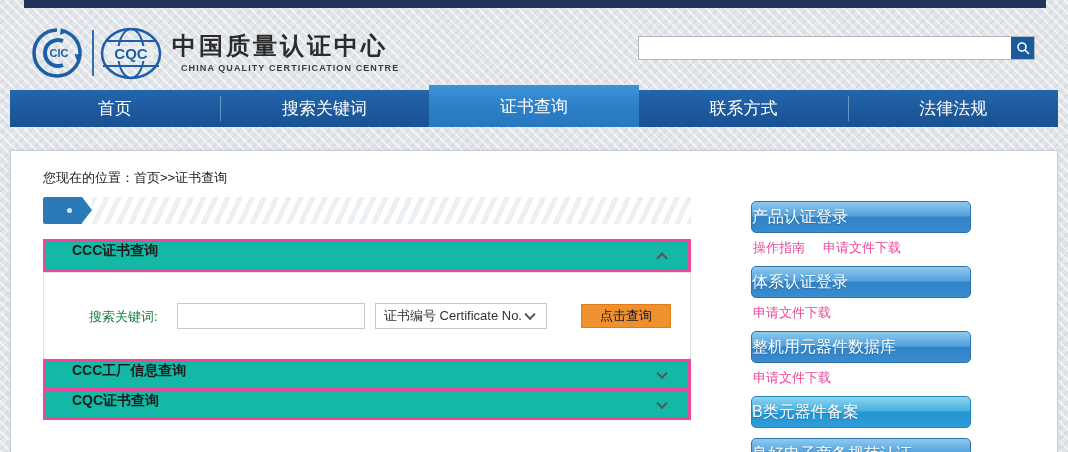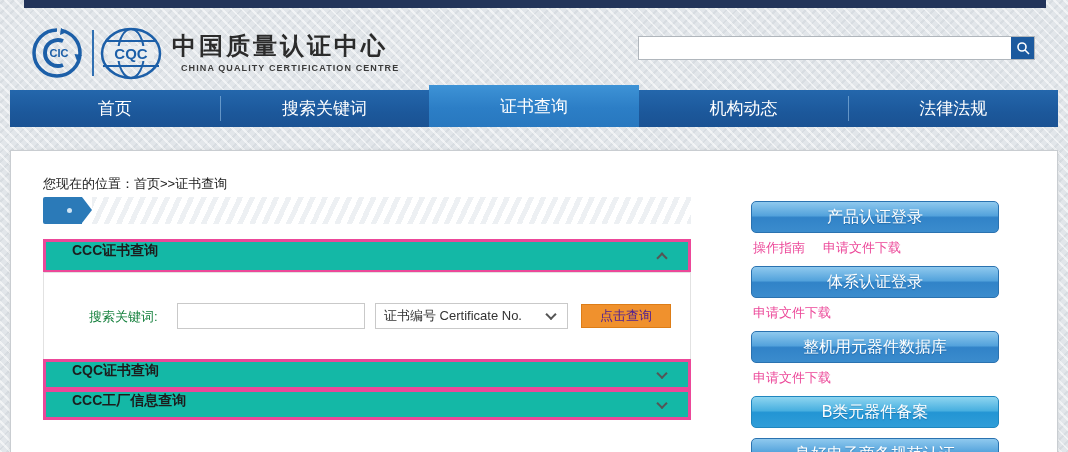--- a/index.html
+++ b/index.html
@@ -54,21 +54,21 @@
     height:42px; margin-top:-5px;
   }
 
   
   .card {
     position:absolute; left:10px; top:150px; width:1048px; height:310px;
     background:#fff; border:1px solid #c9cdd1; border-bottom:none;
     box-shadow:0 0 4px rgba(0,0,0,.08);
   }
 
-  .breadcrumb { position:absolute; left:32px; top:24px; font-size:13px; color:#222; }
+  .breadcrumb { position:absolute; left:32px; top:18px; font-size:13px; color:#222; }
   .breadcrumb a { color:#222; text-decoration:none; cursor:pointer; }
 
   .section-row { position:absolute; left:32px; top:46px; width:648px; height:27px; display:flex; }
   .section-tag {
     background:#2b7ab8; color:#fff; font-size:15px; height:27px; line-height:27px;
     padding:0 10px 0 14px; display:flex; align-items:center; position:relative; z-index:2;
     border-radius:2px 0 0 2px; white-space:nowrap;
   }
   .section-tag .dot { width:5px; height:5px; border-radius:50%; background:#cfe4f4; margin-left:10px; }
   .section-tag::after {
@@ -99,38 +99,38 @@
     height:88px; background:#fff; border:1px solid #e2e2e2; margin-top:-1px;
     position:relative;
   }
   .form-row { position:absolute; left:0; top:29px; width:100%; height:28px; }
   .form-label { position:absolute; left:45px; top:6px; font-size:13px; font-weight:normal; color:#15803d; }
   .form-input {
     position:absolute; left:133px; top:1px; width:188px; height:26px;
     border:1px solid #c9c9c9; background:#fff; padding:0 6px; font-size:13px; outline:none;
   }
   .form-select {
-    position:absolute; left:331px; top:1px; width:193px; height:26px;
+    position:absolute; left:331px; top:1px; width:172px; height:26px;
     border:1px solid #c9c9c9; background:#fff; font-size:13px; color:#333;
     display:flex; align-items:center; padding-left:8px; cursor:pointer;
   }
   .form-select .chev { right:12px; }
   .form-btn {
     position:absolute; left:537px; top:2px; width:90px; height:24px;
-    background:#f0912d; border:1px solid #dd7d17; color:#4c1d95; font-size:13px;
+    background:#f0912d; border:1px solid #dd7d17; color:#0f172a; font-size:13px;
     cursor:pointer; line-height:22px; 
   }
 
   
   .sidebar { position:absolute; left:740px; top:0; width:248px; }
   .side-btn {
-    position:absolute; left:0; width:248px; height:32px;
+    position:absolute; left:0; width:220px; height:32px;
     border:1px solid #2a72b0; border-radius:5px;
     background:linear-gradient(180deg,#8fc9ee 0%, #54a3dc 45%, #3183c8 52%, #3b8ccd 100%);
-    color:#fff; font-size:16px; text-align:center; line-height:30px;
+    color:#fff; font-size:16px; text-align:left; line-height:30px;
     cursor:pointer; text-shadow:0 1px 1px rgba(0,60,110,.35); white-space:nowrap;
   }
   .side-btn.cyan {
     background:linear-gradient(180deg,#8ed5f0 0%, #49b0e0 45%, #2395d4 52%, #2f9dd8 100%);
     border-color:#1f86bf;
   }
   .side-links { position:absolute; left:2px; font-size:13px; color:#333; white-space:nowrap; }
   .side-links a { color:#ec4899; text-decoration:none; cursor:pointer; margin-right:18px; }
 </style>
 </head>
@@ -168,21 +168,21 @@
         <line x1="9" y1="9" x2="13" y2="13" stroke="#fff" stroke-width="1.6"></line>
       </svg>
     </button>
   </div>
 </div>
 
 <div class="nav">
   <div class="nav-item">首页</div>
   <div class="nav-item sep">搜索关键词</div>
   <div class="nav-item active">证书查询</div>
-  <div class="nav-item">机构动态</div>
+  <div class="nav-item">联系方式</div>
   <div class="nav-item sep">法律法规</div>
 </div>
 
 <div class="card">
 
   <div class="breadcrumb">
     <span>您现在的位置：</span><a>首页</a><span>&gt;&gt;</span><span>证书查询</span>
   </div>
 
   <div class="section-row">
@@ -202,25 +202,25 @@
         <span class="form-label">搜索关键词:</span>
         <input class="form-input" type="text" value="" style="">
         <div class="form-select">
           <span>证书编号 Certificate No.</span>
           <span class="chev down"></span>
         </div>
         <button class="form-btn">点击查询</button>
       </div>
     </div>
     <div class="acc-head small">
+      <span class="acc-title">CCC工厂信息查询</span>
+      <span class="chev down"></span>
+    </div>
+    <div class="acc-head small">
       <span class="acc-title">CQC证书查询</span>
-      <span class="chev down"></span>
-    </div>
-    <div class="acc-head small">
-      <span class="acc-title">CCC工厂信息查询</span>
       <span class="chev down"></span>
     </div>
   </div>
 
   <div class="sidebar">
     <button class="side-btn" style="top:50px">产品认证登录</button>
     <div class="side-links" style="top:88px">
       <a>操作指南</a><a>申请文件下载</a>
     </div>
     <button class="side-btn" style="top:115px">体系认证登录</button>

